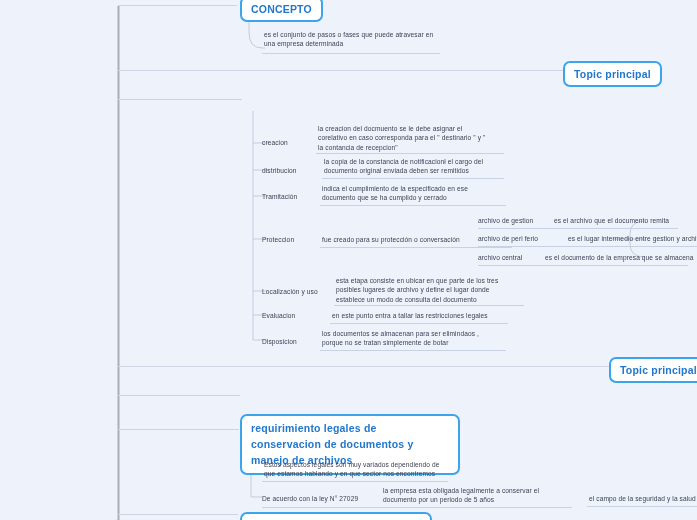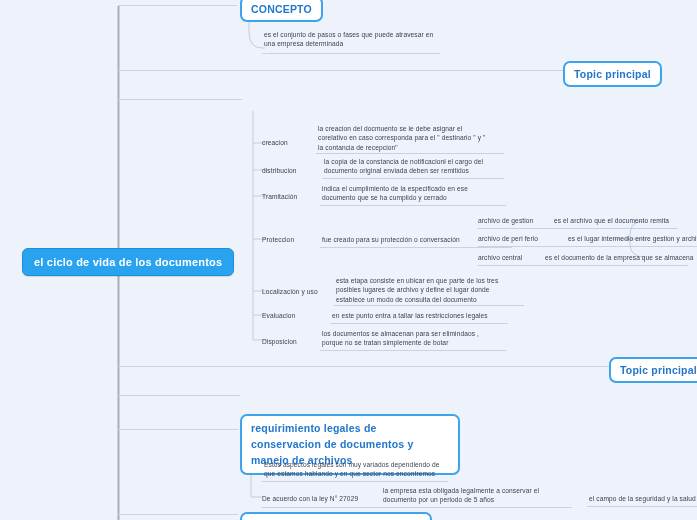--- a/index.html
+++ b/index.html
@@ -92,21 +92,20 @@
 
     <path d="M612,239 L630,239" stroke="#c3cbdb" stroke-width="1" fill="none"></path>
     <path d="M645,221 Q630,221 630,234 L630,244 Q630,257 645,257" stroke="#c3cbdb" stroke-width="1" fill="none"></path>
     <path d="M630,239 L645,239" stroke="#c3cbdb" stroke-width="1" fill="none"></path>
 
     <path d="M251,451 L251,497" stroke="#c3cbdb" stroke-width="1" fill="none"></path>
     <path d="M251,466 L262,466" stroke="#c3cbdb" stroke-width="1" fill="none"></path>
     <path d="M251,497 L262,497" stroke="#c3cbdb" stroke-width="1" fill="none"></path>
   </svg>
 
-  <div class="node root" style="left:22px;top:248px;">el ciclo de vida de los documentos</div>
 
   <div class="node main" style="left:240px;top:-4px;">CONCEPTO</div>
 
   <div class="node leaf" style="left:262px;top:30px;width:178px;">
     <span class="txt">es el conjunto de pasos o fases que puede atravesar en una empresa determinada</span>
     <div class="underline" style="left:0;top:23px;width:178px;"></div>
   </div>
 
   <div class="node main" style="left:563px;top:61px;">Topic principal</div>
 

